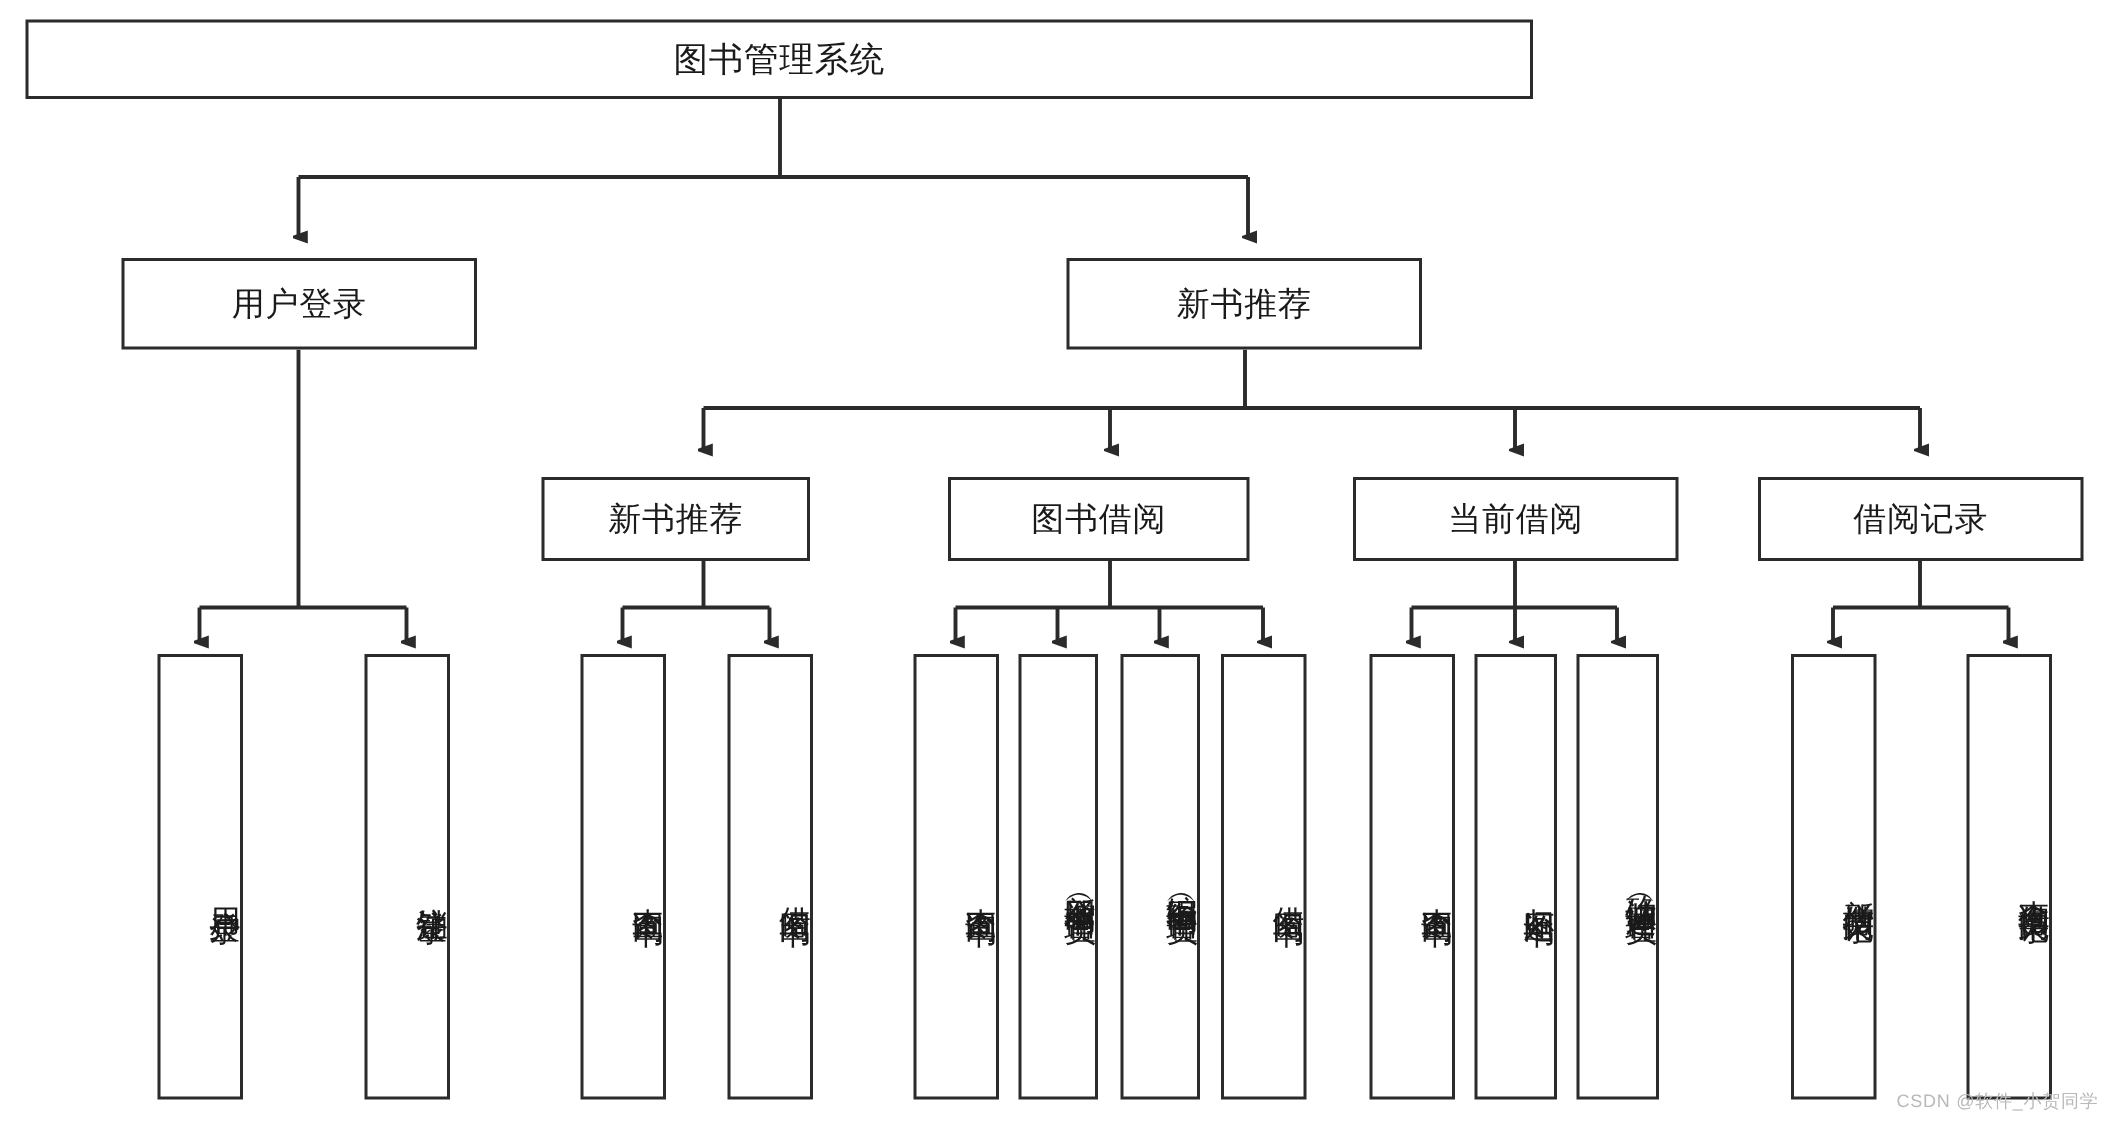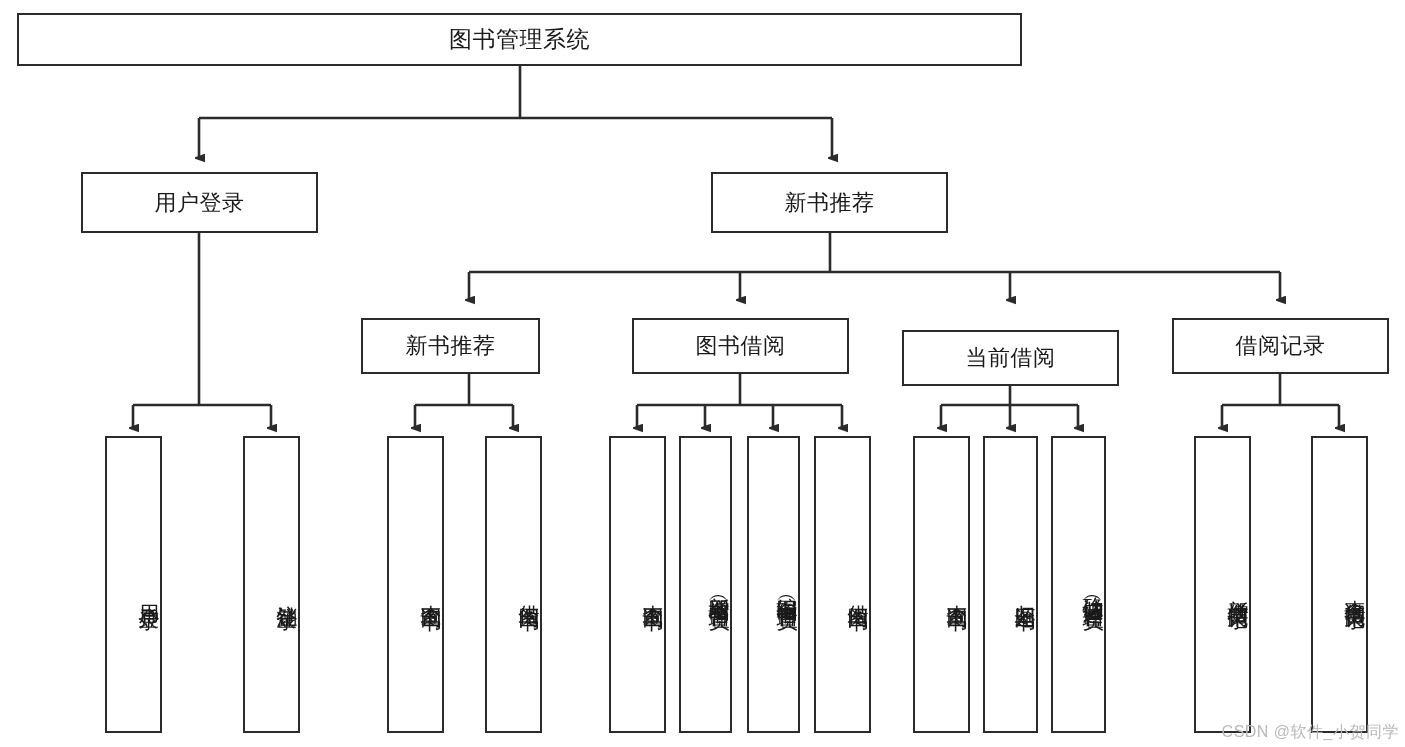--- a/index.html
+++ b/index.html
@@ -53,21 +53,21 @@
     letter-spacing: 2px;
     white-space: nowrap;
   }
   .node.leaf.tall {
     padding-top: 8px;
   }
   .watermark {
     position: absolute;
     right: 6px;
     bottom: 4px;
-    font-size: 16px;
+    font-size: 12px;
     color: #b9b9b9;
     letter-spacing: 0.5px;
     white-space: nowrap;
   }
 </style>
 </head>
 <body>
 
 <div id="canvas">
 
@@ -128,24 +128,24 @@
   <div class="node horiz" style="left:81px; top:172px; width:237px; height:61px;">
     <span>用户登录</span>
   </div>
   <div class="node horiz" style="left:711px; top:172px; width:237px; height:61px;">
     <span>新书推荐</span>
   </div>
 
   <div class="node horiz" style="left:361px; top:318px; width:179px; height:56px;">
     <span>新书推荐</span>
   </div>
-  <div class="node horiz" style="left:632px; top:318px; width:217px; height:56px;">
+  <div class="node horiz" style="left:632px; top:318px; width:201px; height:56px;">
     <span>图书借阅</span>
   </div>
-  <div class="node horiz" style="left:902px; top:318px; width:217px; height:56px;margin-top:12px;">
+  <div class="node horiz" style="left:902px; top:318px; width:217px; height:56px;">
     <span>当前借阅</span>
   </div>
   <div class="node horiz" style="left:1172px; top:318px; width:217px; height:56px;font-family:Liberation Serif, serif;">
     <span>借阅记录</span>
   </div>
 
   <div class="node leaf" style="left:105px; top:436px; width:57px; height:297px;">
     <span>用户登录</span>
   </div>
   <div class="node leaf" style="left:243px; top:436px; width:57px; height:297px;">

